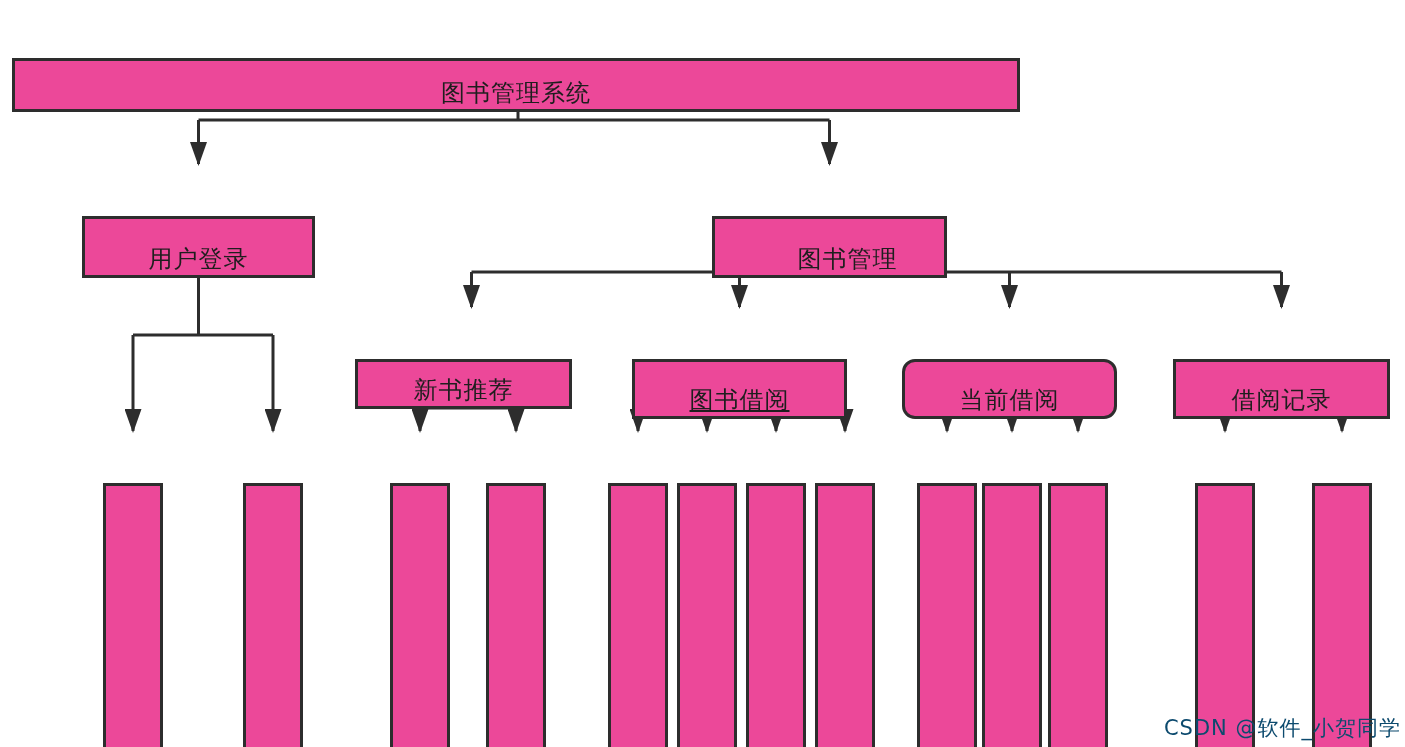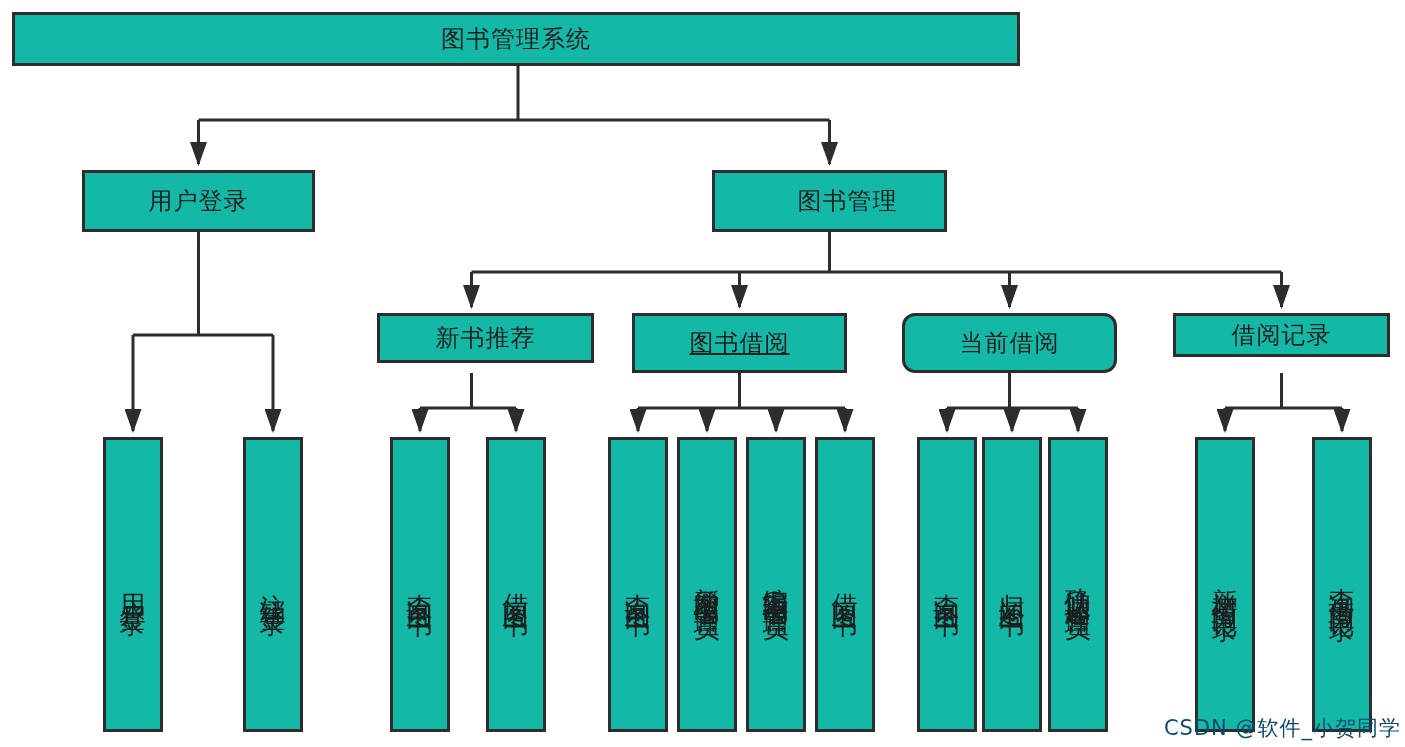--- a/index.html
+++ b/index.html
@@ -18,27 +18,28 @@
   #connectors {
     position: absolute;
     left: 0; top: 0;
     width: 1405px;
     height: 747px;
     z-index: 1;
   }
   .node {
     position: absolute;
     box-sizing: border-box;
-    background: #14b8a6;
+    background: #ec4899;
     border: 3px solid #2d2d2d;
     color: #1e1e1e;
     display: flex;
-    align-items: center;
+    align-items: flex-end;
     justify-content: center;
     z-index: 2;
+    margin-top: 46px;
   }
   .node.h {
     font-size: 24px;
     letter-spacing: 1px;
     white-space: nowrap;
   }
   .node.leaf {
     width: 60px;
     top: 437px;
     height: 295px;
@@ -125,30 +126,30 @@
     <span>图书管理系统</span>
   </div>
 
   <div class="node h" style="left:82px; top:170px; width:233px; height:62px;">
     <span>用户登录</span>
   </div>
   <div class="node h" style="left:712px; top:170px; width:235px; height:62px;padding-left:36px;">
     <span>图书管理</span>
   </div>
 
-  <div class="node h" style="left:377px; top:313px; width:217px; height:50px;">
+  <div class="node h" style="left:355px; top:313px; width:217px; height:50px;">
     <span>新书推荐</span>
   </div>
   <div class="node h" style="left:632px; top:313px; width:215px; height:60px;text-decoration:underline;">
     <span>图书借阅</span>
   </div>
   <div class="node h" style="left:902px; top:313px; width:215px; height:60px;border-radius:13px;">
     <span>当前借阅</span>
   </div>
-  <div class="node h" style="left:1173px; top:313px; width:217px; height:44px;">
+  <div class="node h" style="left:1173px; top:313px; width:217px; height:60px;">
     <span>借阅记录</span>
   </div>
 
   <div class="node leaf" style="left:103px;">
     <span class="vtext">用户登录</span>
   </div>
   <div class="node leaf" style="left:243px;">
     <span class="vtext">注销登录</span>
   </div>
 

